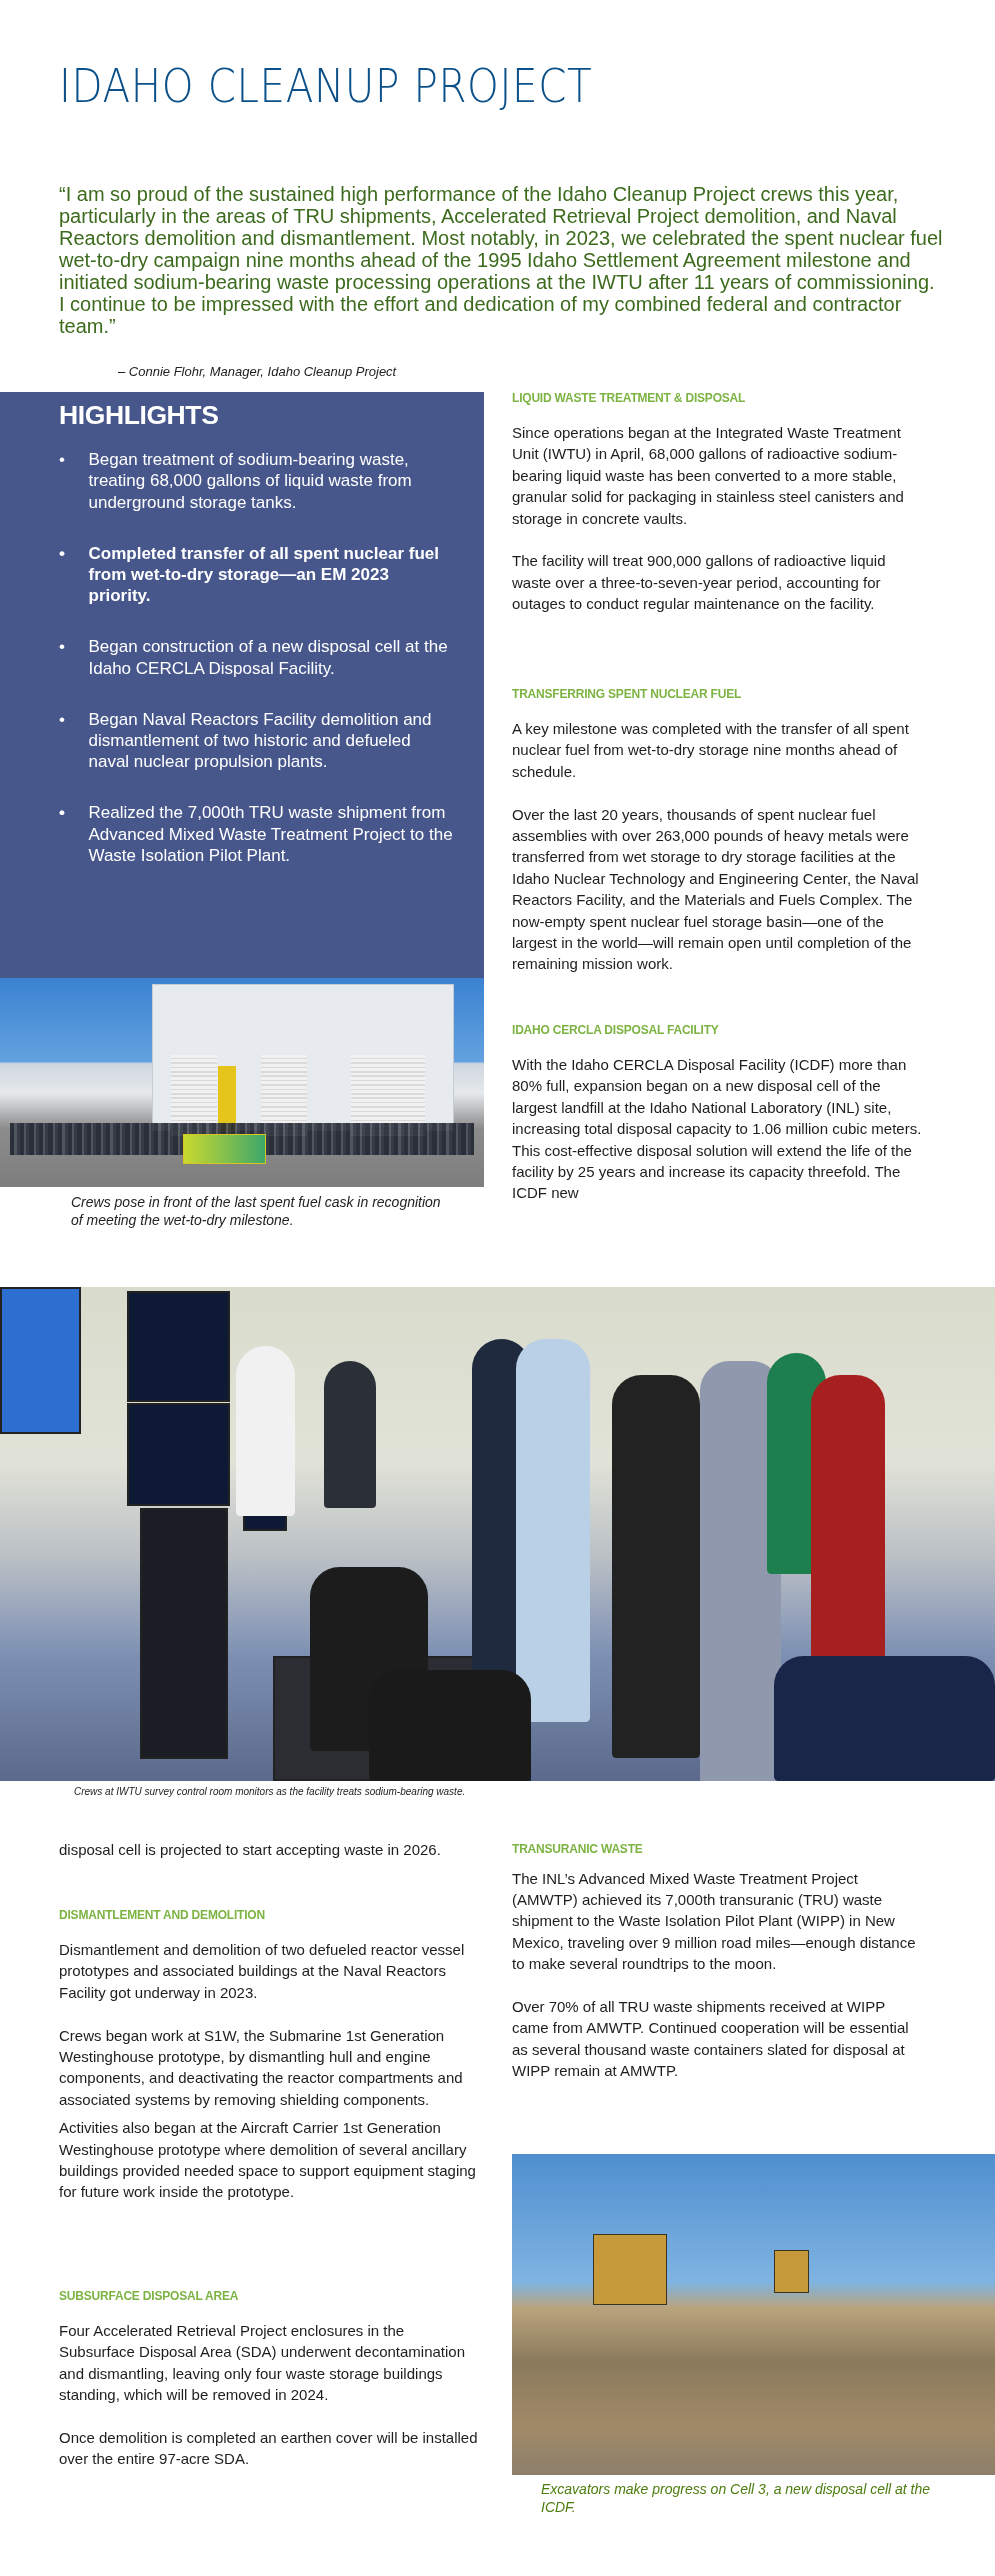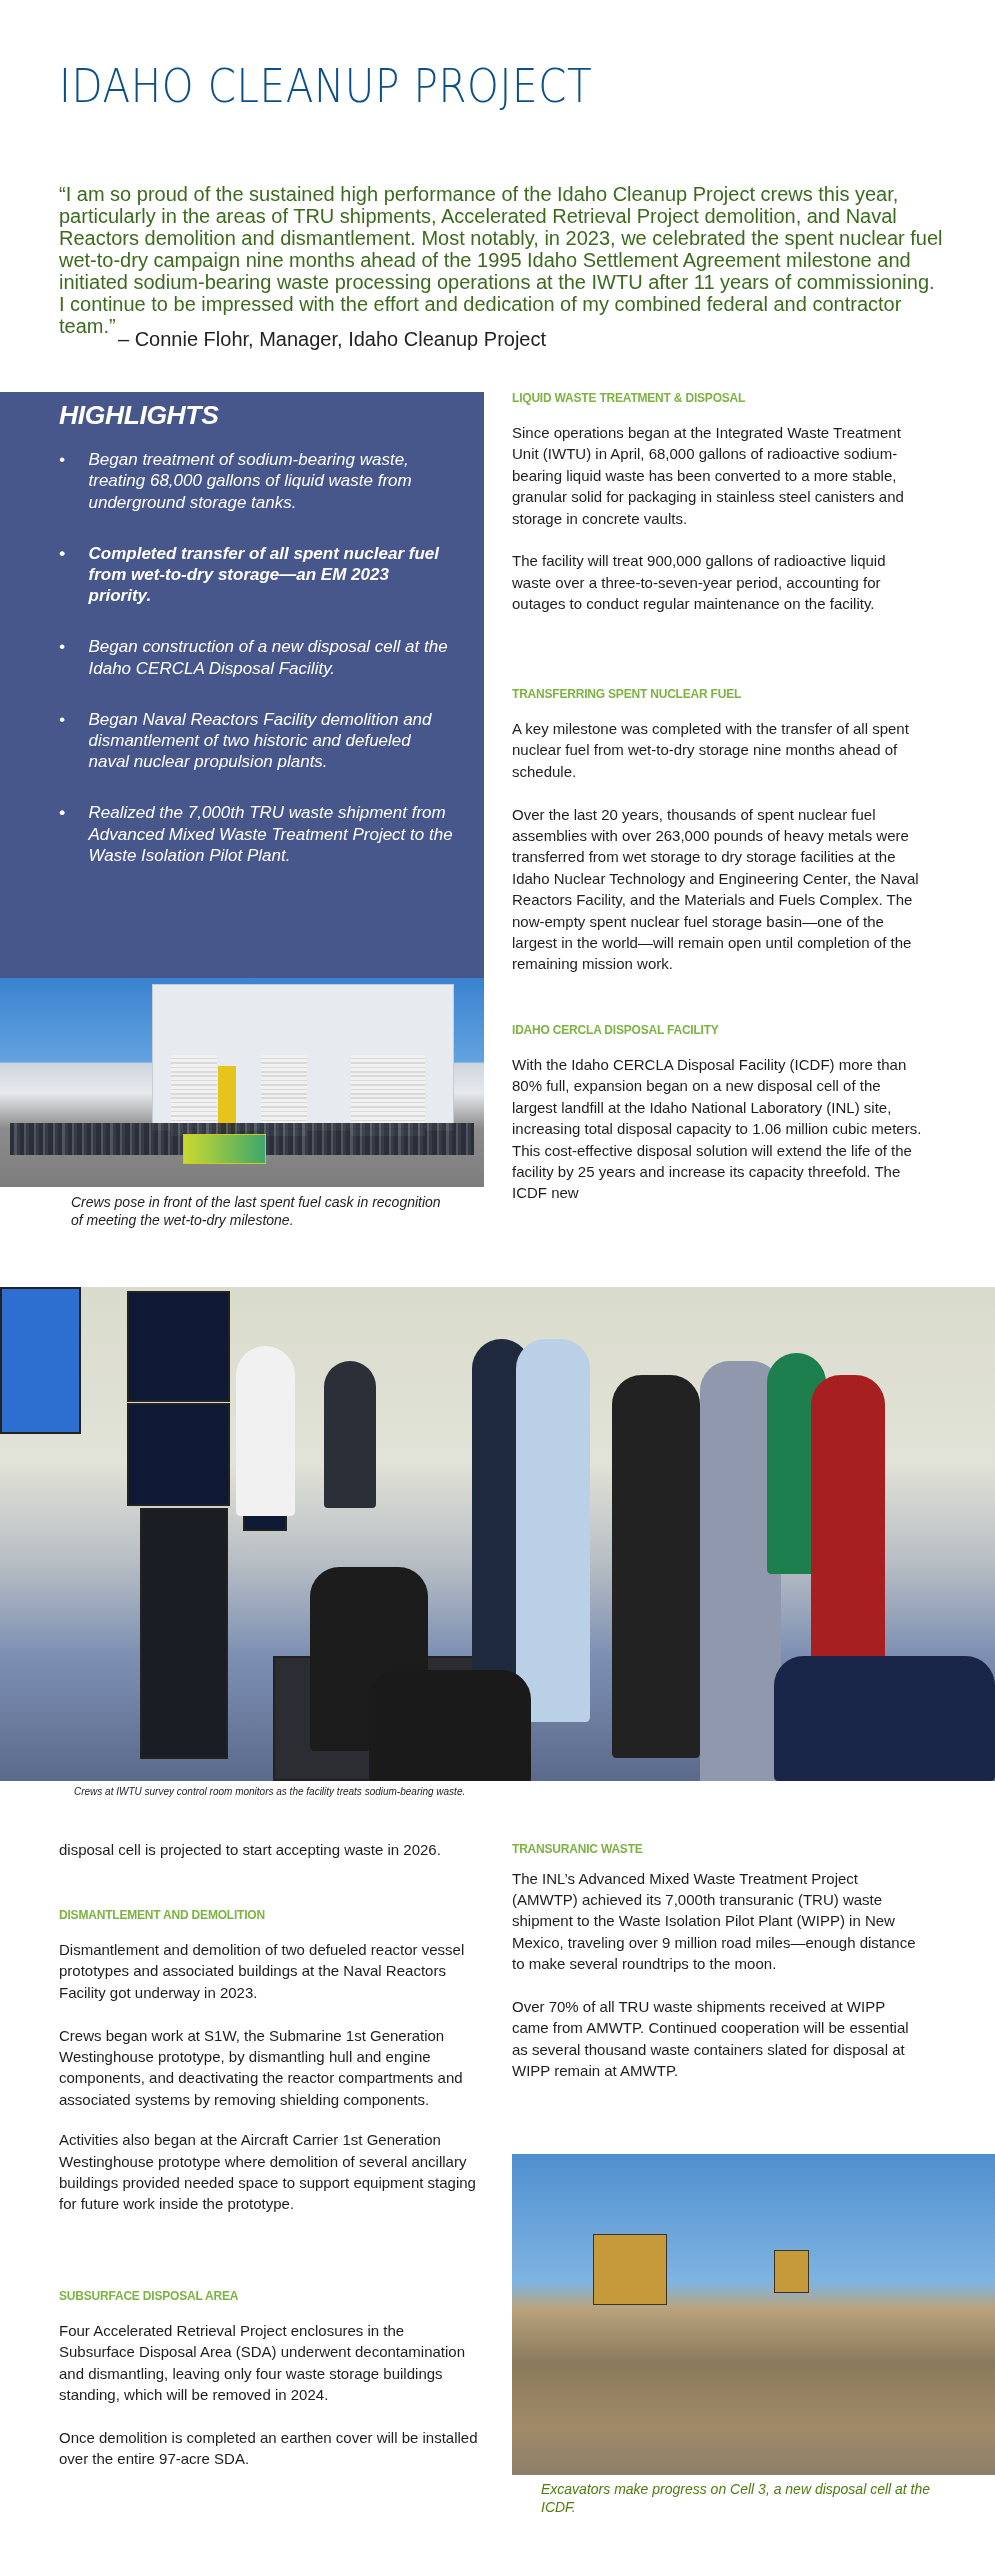--- a/index.html
+++ b/index.html
@@ -1,21 +1,21 @@
 <!DOCTYPE html>
 <html style="font-size:11.8px"><head>
 <meta charset="utf-8">
 <style>
   * { box-sizing: border-box; margin: 0; padding: 0; }
   body { width: 995px; height: 2576px; background: #ffffff; position: relative; font-family: "Liberation Sans", sans-serif; color: #222; overflow: hidden; }
   .abs { position: absolute; }
   .title { left: 59px; top: 58px; font-family: "DejaVu Sans", sans-serif; font-weight: 300; font-size: 47px; letter-spacing: 0.7px; color: #0b5089; transform: scaleX(0.86); transform-origin: left top; white-space: nowrap; }
   .quote { left: 59px; top: 183px; width: 885px; color: #3d6b1e; font-family: "Liberation Sans", sans-serif; font-size: 20px; line-height: 22px; }
-  .attrib { left: 118px; top: 328px; color: #222; font-size: 20px; }
-  .highlights { left: 0; top: 392px; width: 484px; height: 710px; background: #47578c; color: #fff; padding: 0 29.5px 0 59px; font-style: italic; }
+  .attrib { left: 118px; top: 364px; color: #222; font-style: italic; font-size: 13px; }
+  .highlights { left: 0; top: 392px; width: 484px; height: 710px; background: #47578c; color: #fff; padding: 0 29.5px 0 59px; }
   .highlights h2 { margin-top: 5.9px; font-size: 26.5px; font-weight: 700; letter-spacing: -0.4px; line-height: 35px; }
   .highlights ul { list-style: none; margin-top: 16px; }
   .highlights li { position: relative; padding-left: 29.5px; font-size: 17px; line-height: 21.4px; margin-bottom: 29.5px; }
   .highlights li.bold { font-weight: 700; }
   .highlights .bullet { position: absolute; left: 0; top: 0; }
   .photo { background: #888; overflow: hidden; }
   .photo1 { left: 0; top: 978px; width: 484px; height: 209px; background: linear-gradient(180deg, #3a82d0 0%, #63a2df 40%, #cfd6de 41%, #e6e9ec 55%, #8c8c8c 72%, #7d7d7d 100%); }
   .photo1 .bldg { position: absolute; left: 152px; top: 5.9px; width: 302px; height: 147px; background: #e7ebef; border: 1.5px solid #c4ccd5; }
   .photo1 .door { position: absolute; top: 70px; width: 46px; height: 81px; background: repeating-linear-gradient(180deg, #f1f1f1 0 2.9px, #d9d9d9 2.9px 4.4px); }
   .photo1 .crowd { position: absolute; left: 10.3px; top: 145px; width: 464px; height: 32px; background: repeating-linear-gradient(90deg, #202530 0 4.4px, #4a4f5a 4.4px 6.6px, #2d3240 6.6px 9.6px); opacity: .9; }
@@ -105,21 +105,21 @@
 <p class="abs cap2">Crews at IWTU survey control room monitors as the facility treats sodium-bearing waste.</p>
 
 <div class="abs lcol" style="top:1839px">
   <p class="body">disposal cell is projected to start accepting waste in 2026.</p>
 </div>
 
 <div class="abs lcol" style="top:1905px">
   <h3 class="sec">DISMANTLEMENT AND DEMOLITION</h3>
   <p class="body" style="margin-top:13.3px">Dismantlement and demolition of two defueled reactor vessel prototypes and associated buildings at the Naval Reactors Facility got underway in 2023.</p>
   <p class="body" style="margin-top:21.4px">Crews began work at S1W, the Submarine 1st Generation Westinghouse prototype, by dismantling hull and engine components, and deactivating the reactor compartments and associated systems by removing shielding components.</p>
-  <p class="body" style="margin-top:19px">Activities also began at the Aircraft Carrier 1st Generation Westinghouse prototype where demolition of several ancillary buildings provided needed space to support equipment staging for future work inside the prototype.</p>
+  <p class="body" style="margin-top:7px">Activities also began at the Aircraft Carrier 1st Generation Westinghouse prototype where demolition of several ancillary buildings provided needed space to support equipment staging for future work inside the prototype.</p>
 </div>
 
 <div class="abs lcol" style="top:2286px">
   <h3 class="sec">SUBSURFACE DISPOSAL AREA</h3>
   <p class="body" style="margin-top:13.3px">Four Accelerated Retrieval Project enclosures in the Subsurface Disposal Area (SDA) underwent decontamination and dismantling, leaving only four waste storage buildings standing, which will be removed in 2024.</p>
   <p class="body" style="margin-top:21.4px">Once demolition is completed an earthen cover will be installed over the entire 97-acre SDA.</p>
 </div>
 
 <div class="abs rcol" style="top:1839px">
   <h3 class="sec">TRANSURANIC WASTE</h3>

